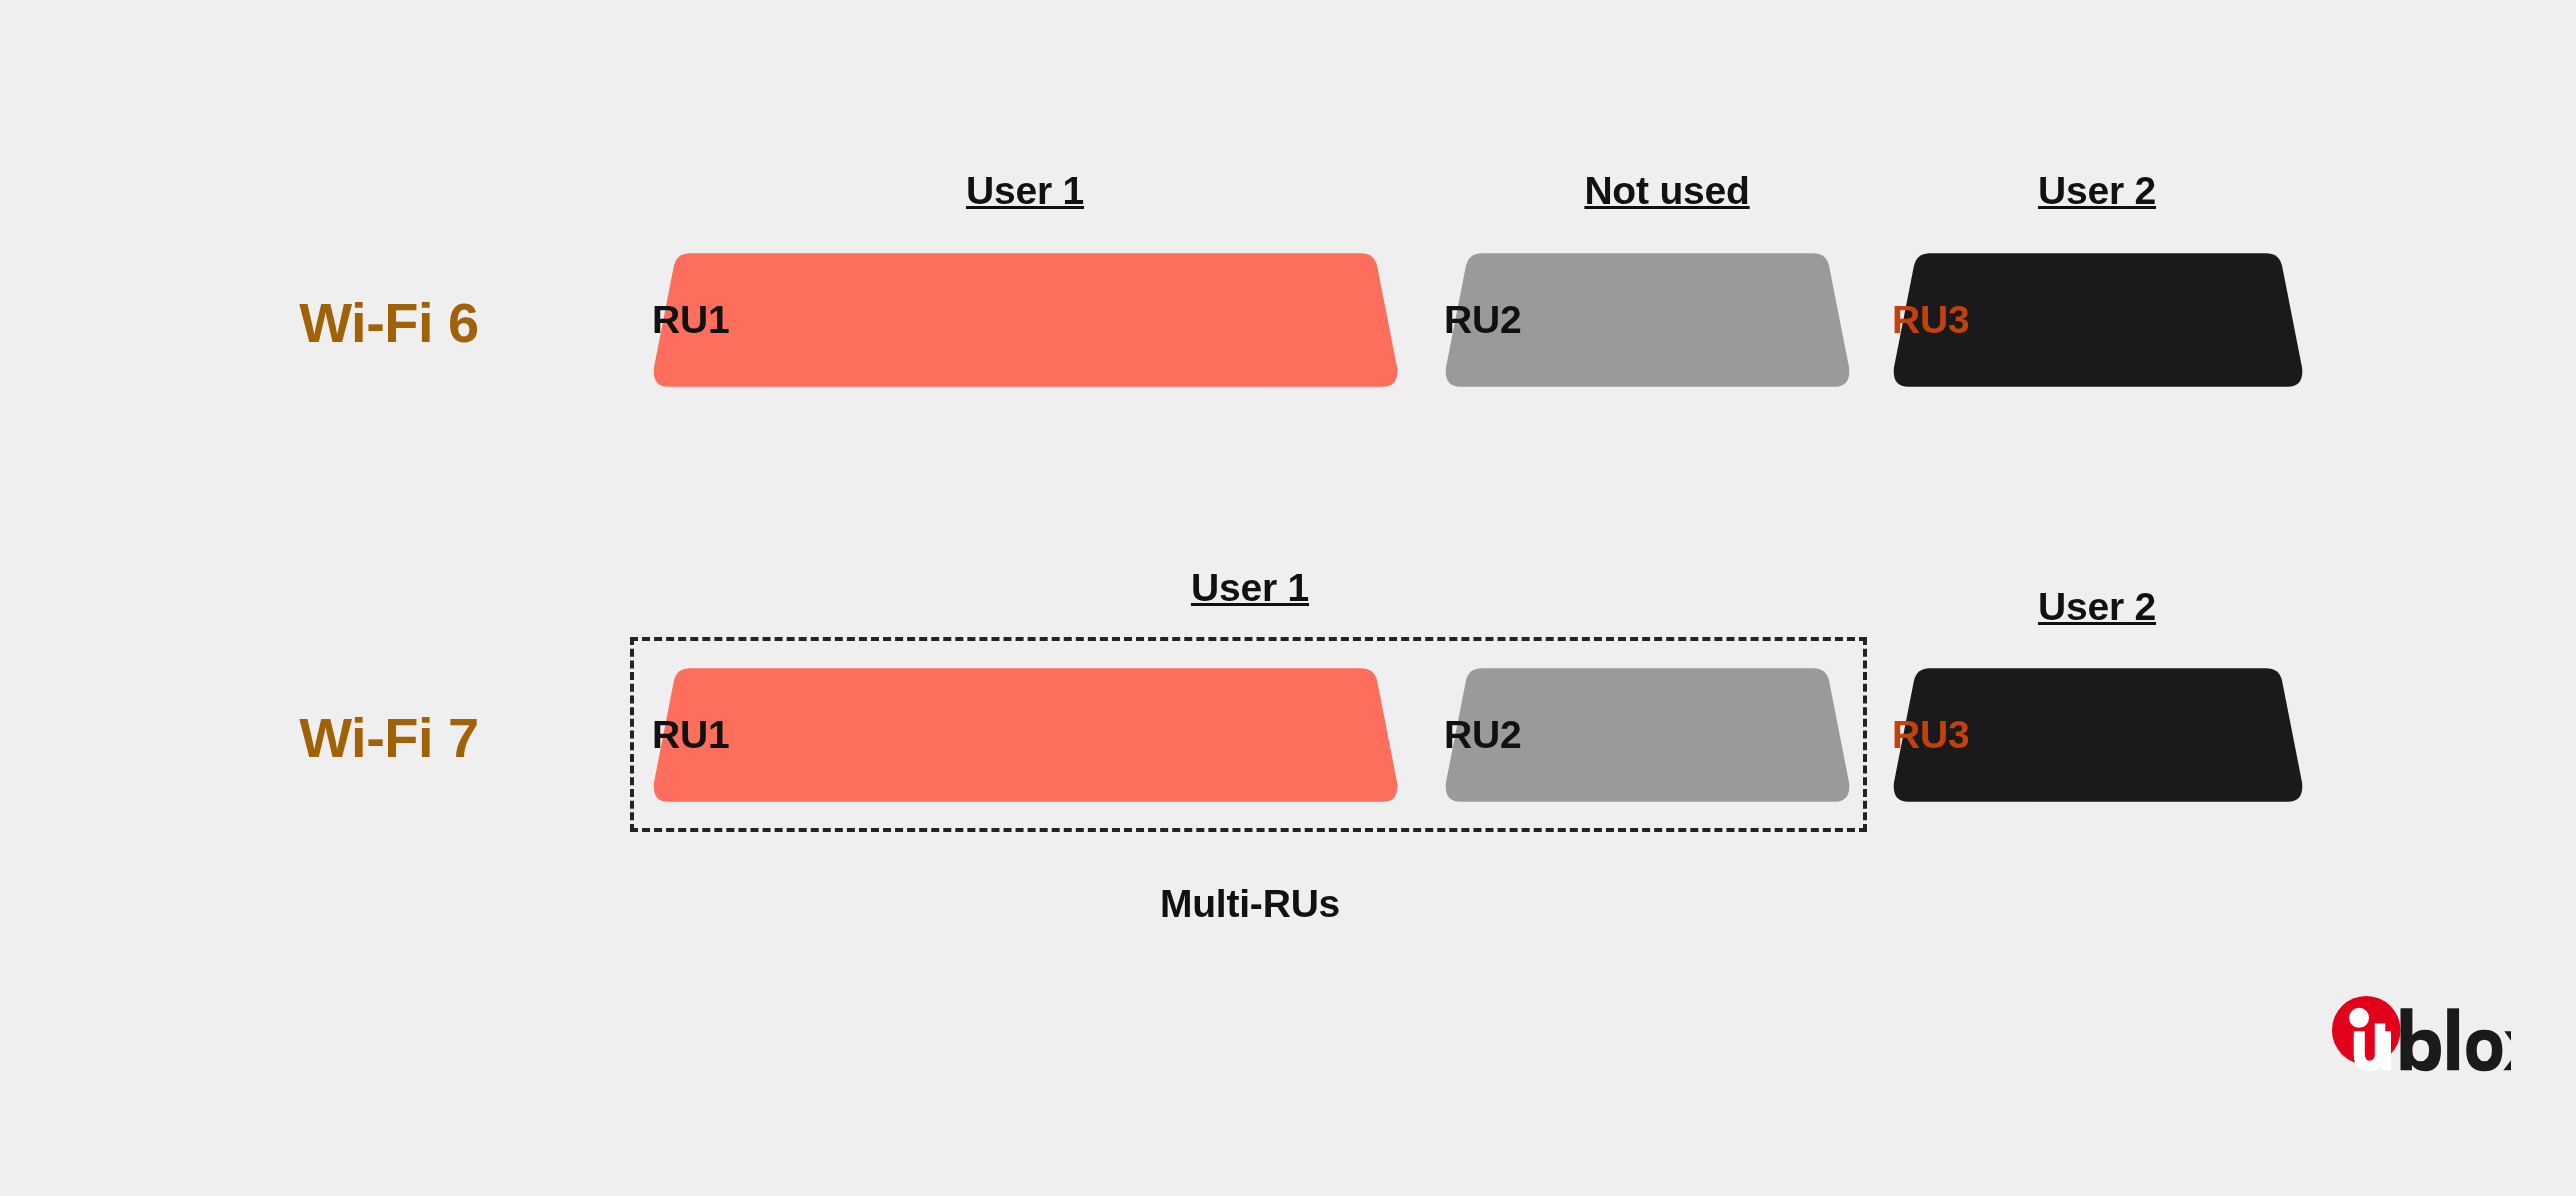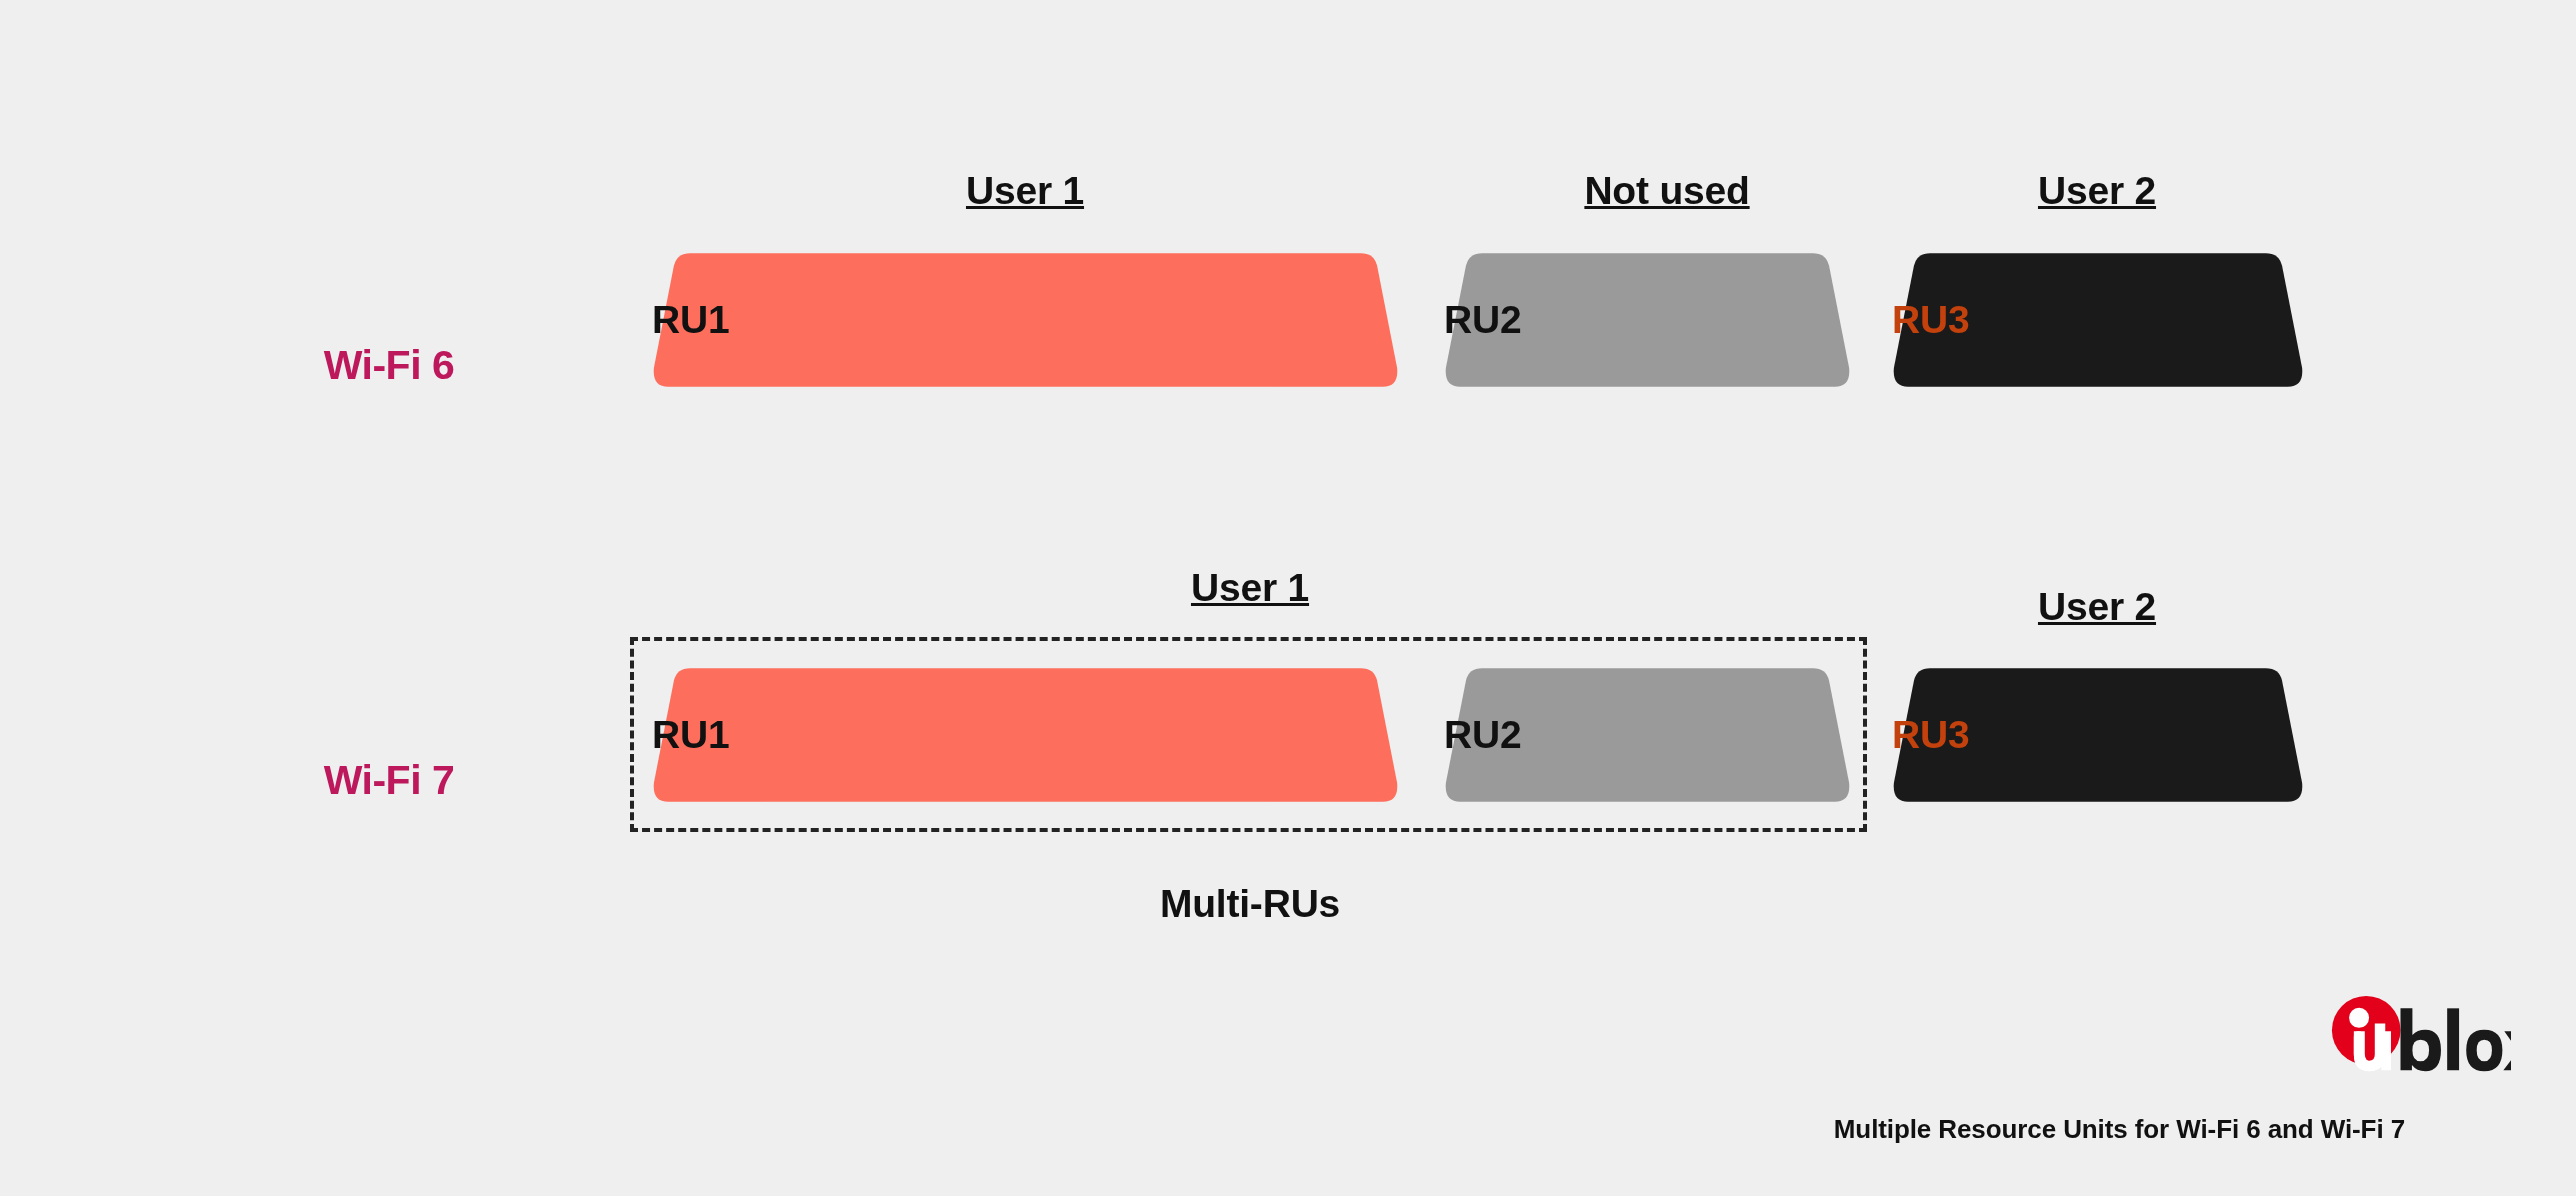--- a/index.html
+++ b/index.html
@@ -10,27 +10,26 @@
     font-family:"Liberation Sans","DejaVu Sans",sans-serif;
     overflow:hidden;
     position:relative;
   }
   #stage{position:absolute;inset:0;width:2576px;height:1196px;}
 
   
   .row-label{
     position:absolute;
     font-weight:700;
-    font-size:41px;
+    font-size:56px;
     letter-spacing:-0.5px;
-    color:#be185d;
+    color:#a16207;
     white-space:nowrap;
     text-align:center;
     transform:translate(-50%,-50%);
-    margin-top:43px;
   }
 
   
   .user-label{
     position:absolute;
     font-weight:700;
     font-size:39px;
     letter-spacing:-0.2px;
     color:#111111;
     white-space:nowrap;
@@ -192,16 +191,15 @@
       </g>
 
       <path d="M 182 38 L 190 38 L 190 79 L 182 79 Z" fill="#1a1a1a" opacity="0"></path>
       <g fill="#1a1a1a">
         <path d="M 183 38 L 196 38 L 204 51 L 212 38 L 225 38 L 210.5 58.5 L 226 79 L 212.5 79
                  L 204 66 L 195.5 79 L 182 79 L 197.5 58.5 Z"></path>
       </g>
     </svg>
   </div>
 
-  <div class="figure-caption" style="left:1107px;top:1114px;width:1298px;">Multiple Resource Units for Wi-Fi 6 and Wi-Fi 7</div>
 
 </div>
 
 
 </body></html>

